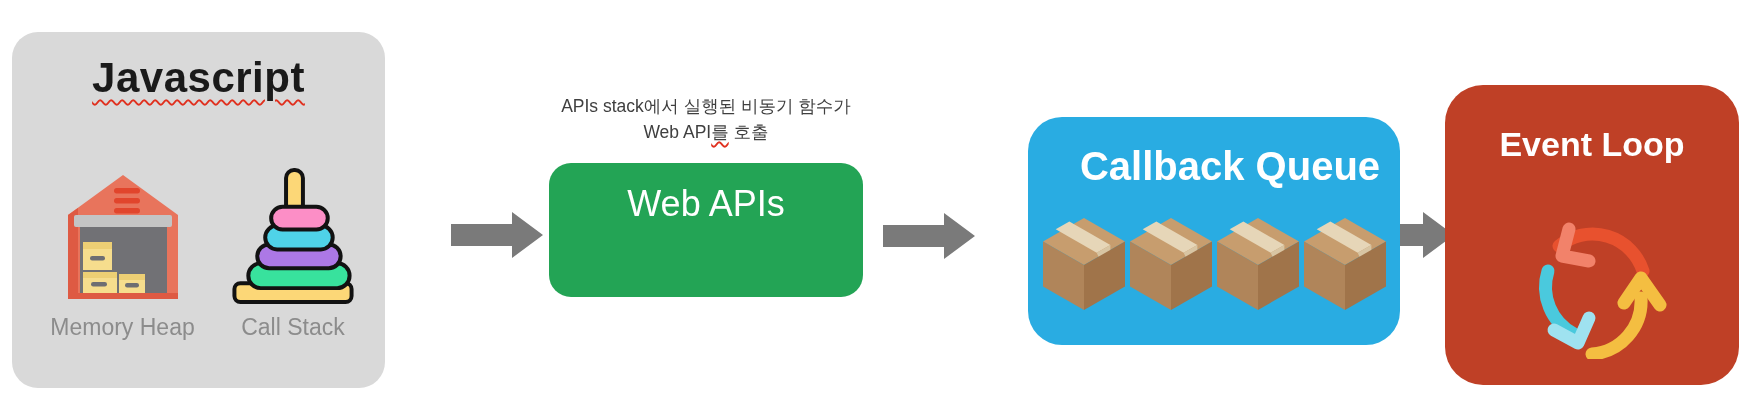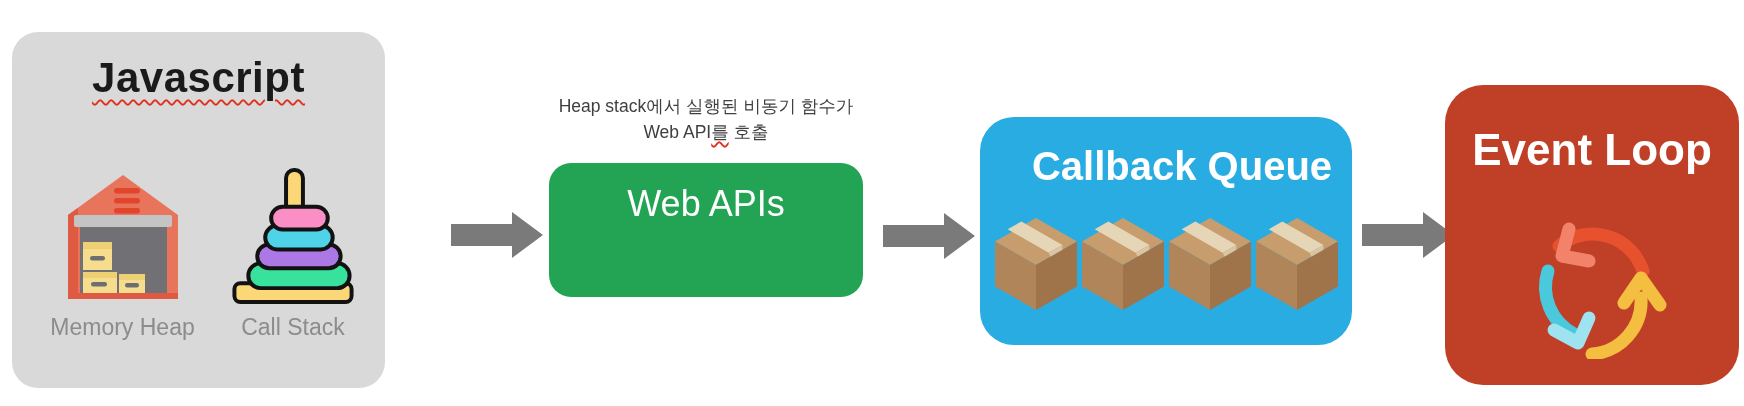--- a/index.html
+++ b/index.html
@@ -40,30 +40,30 @@
   .misspell{text-decoration-line:underline;text-decoration-style:wavy;
     text-decoration-color:var(--squiggle-red);text-decoration-thickness:2px;
     text-underline-offset:3px;}
   
   .webapis-box{position:absolute;left:549px;top:163px;width:314px;height:134px;
     background:var(--panel-green);border-radius:22px;color:var(--panel-text-white);
     text-align:center;}
   .webapis-title{margin-top:21px;font-size:36px;font-weight:normal;line-height:40px;}
   .webapis-sub{font-size:23px;font-weight:bold;margin-top:3px;}
   
-  .queue-box{position:absolute;left:980px;top:117px;width:372px;height:228px;
+  .queue-box{position:absolute;left:1028px;top:117px;width:372px;height:228px;
     background:var(--panel-blue);border-radius:34px;color:var(--panel-text-white);padding-left:32px;}
   .queue-title{text-align:center;margin-top:27px;font-size:40px;font-weight:bold;}
   .queue-boxes{position:absolute;left:0;right:0;top:101px;display:flex;
     justify-content:center;gap:5px;}
   .queue-boxes svg{display:block;}
   
   .eventloop-box{position:absolute;left:1445px;top:85px;width:294px;height:300px;
     background:var(--panel-red);border-radius:38px;color:var(--panel-text-white);}
-  .eventloop-title{text-align:center;margin-top:40px;font-size:44px;font-weight:bold;}
+  .eventloop-title{text-align:center;margin-top:40px;font-size:34px;font-weight:bold;}
   .cycle-icon{position:absolute;left:50%;transform:translateX(-50%);top:124px;}
   
   .bottom-rule{position:absolute;left:0;top:403px;width:1744px;height:2px;
     background:var(--bottom-rule);}
 </style>
 </head>
 <body>
 
 <div class="canvas">
 
@@ -110,21 +110,21 @@
     <polygon points="0,12 61,12 61,0 92,23 61,46 61,34 0,34"></polygon>
   </svg>
   <svg class="flow-arrow arrow-2" viewBox="0 0 92 46">
     <polygon points="0,12 61,12 61,0 92,23 61,46 61,34 0,34"></polygon>
   </svg>
   <svg class="flow-arrow arrow-3" viewBox="0 0 92 46">
     <polygon points="0,12 61,12 61,0 92,23 61,46 61,34 0,34"></polygon>
   </svg>
 
   <div class="annot annot-webapi">
-    <div>Heap stack에서 실행된 비동기 함수가</div>
+    <div>APIs stack에서 실행된 비동기 함수가</div>
     <div><span>Web API</span><span class="misspell">를</span><span> 호출</span></div>
   </div>
 
   <div class="webapis-box">
     <div class="webapis-title">Web APIs</div>
   </div>
 
 
   <div class="queue-box">
     <div class="queue-title">Callback Queue</div>

